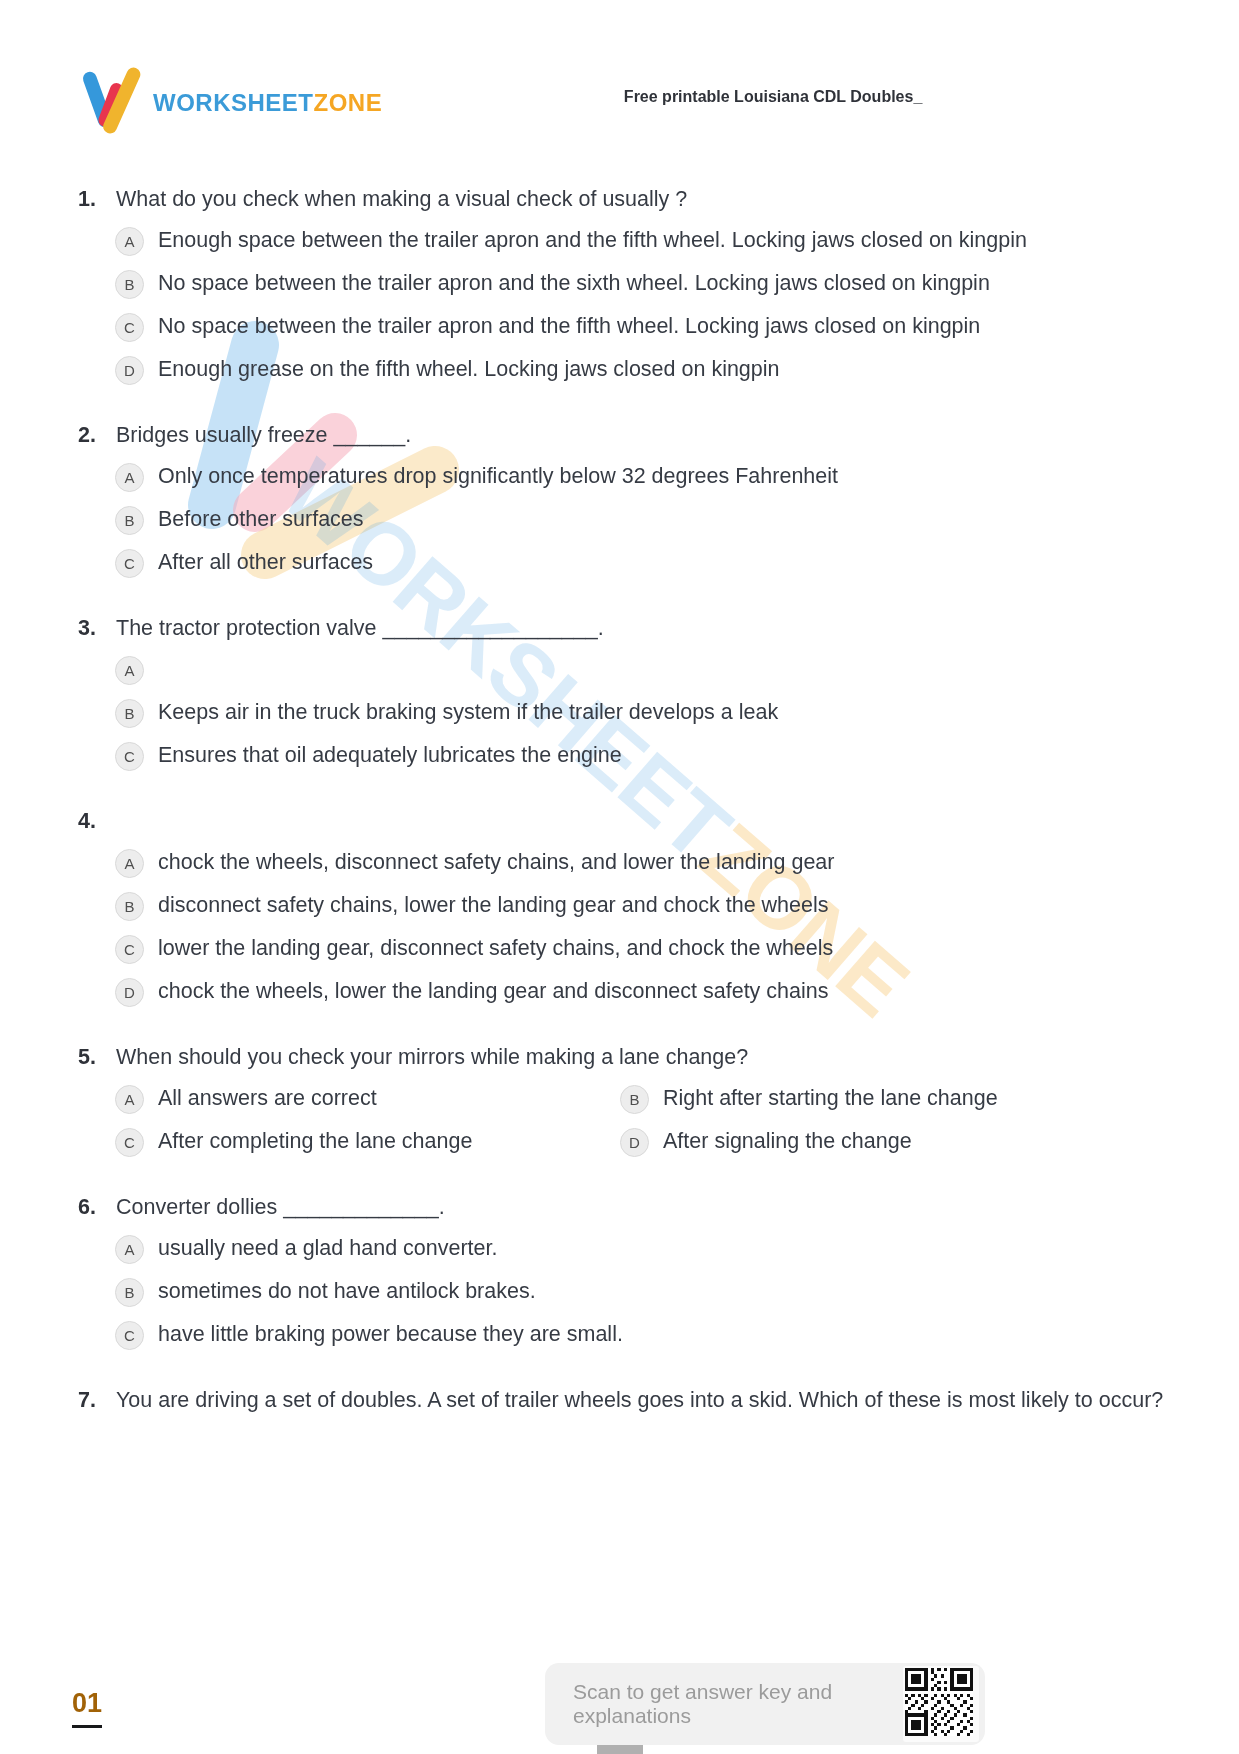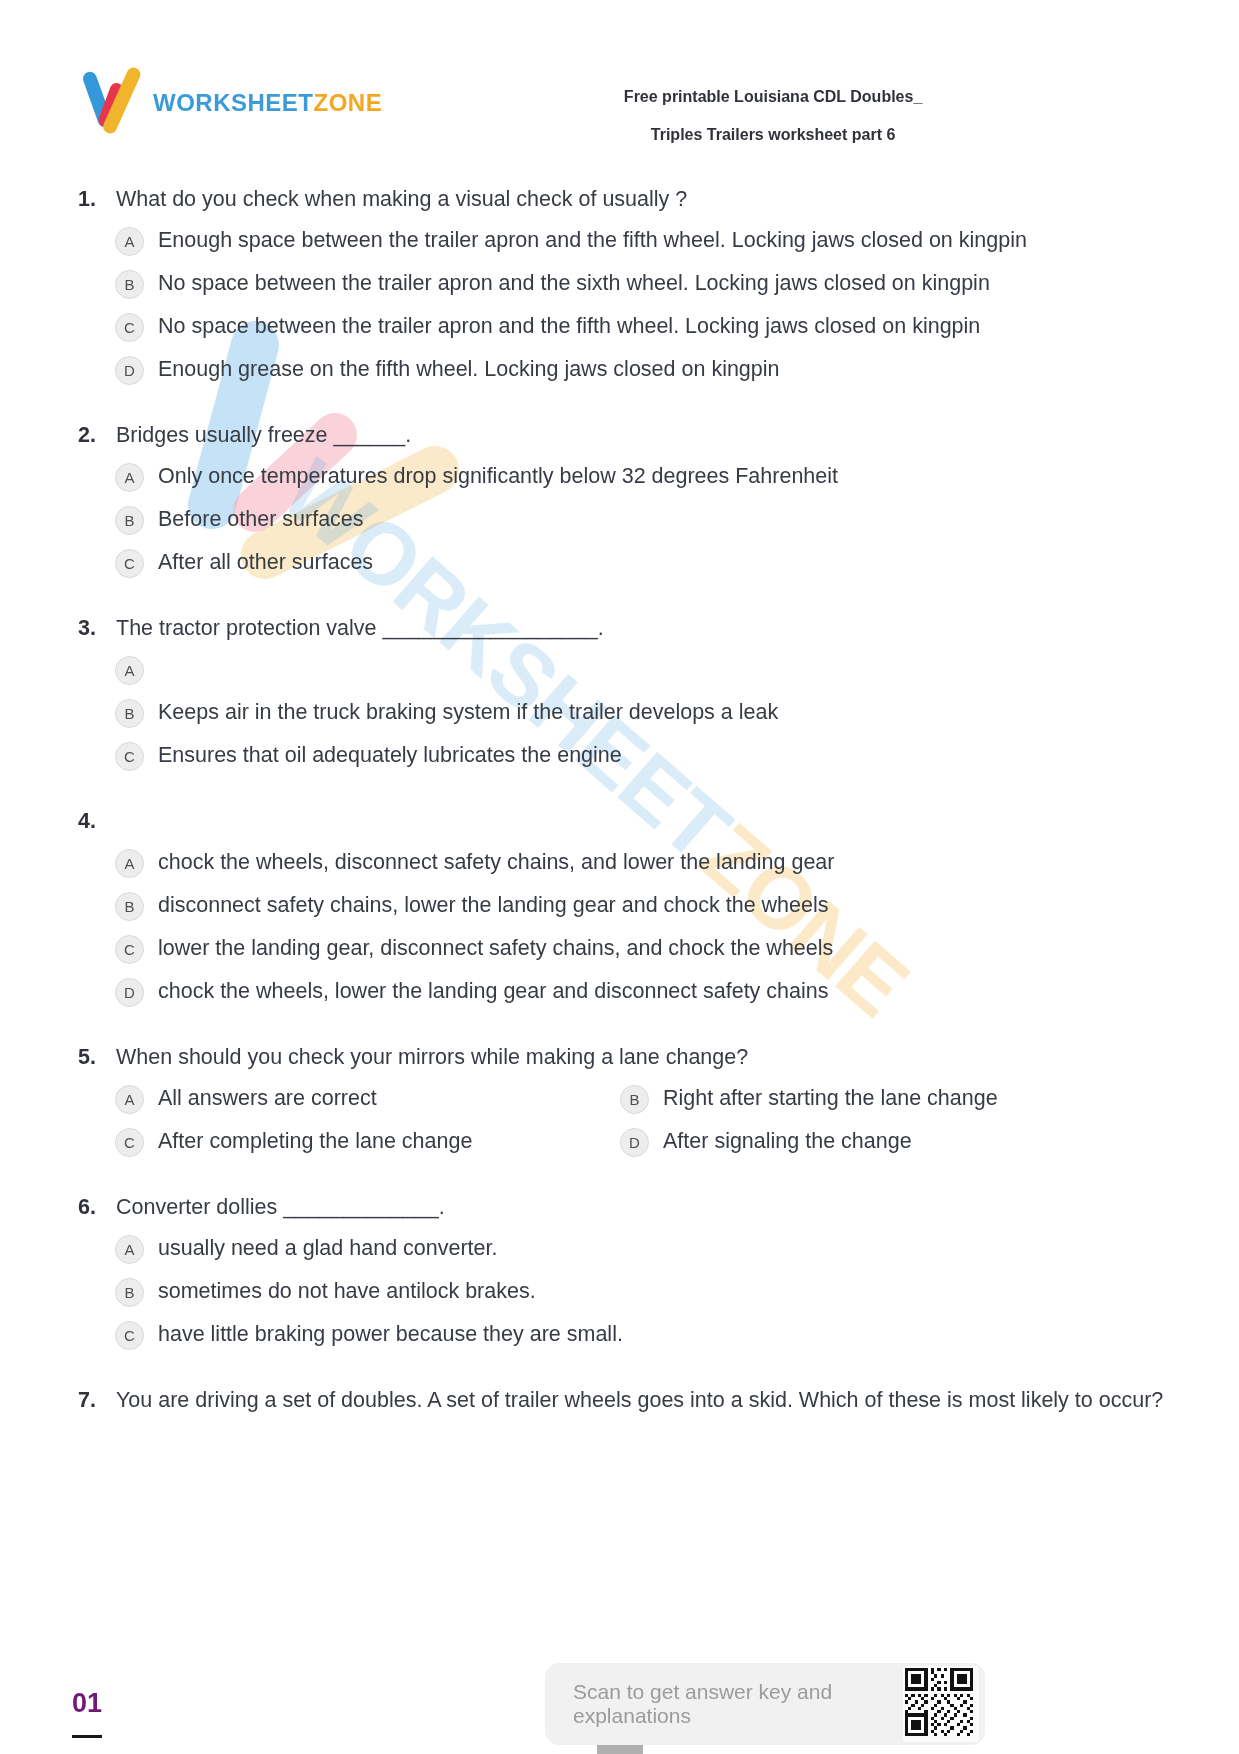--- a/index.html
+++ b/index.html
@@ -34,22 +34,22 @@
   .badge {
     flex:none; width:27px; height:27px; border-radius:50%;
     background:#ededed; border:1px solid #d9d9d9; color:#4f4f4f;
     font-size:15px; display:flex; align-items:center; justify-content:center; margin-top:1px;
   }
   .opt-text { max-width:908px; }
   .opts.cols2 { display:grid; grid-template-columns:505px 1fr; }
   
   .pagenum {
     position:absolute; left:72px; top:1688px; z-index:2;
-    font-size:27px; font-weight:700; color:#701a75;
-    border-bottom:3px solid #17181a; padding-bottom:16px;
+    font-size:27px; font-weight:700; color:#a16207;
+    border-bottom:3px solid #17181a; padding-bottom:6px;
   }
   .scanbar {
     position:absolute; left:545px; top:1663px; width:440px; height:82px; z-index:2;
     background:#f1f1f1; border-radius:14px; display:flex; align-items:center;
     justify-content:space-between; padding:0 6px 0 28px; box-sizing:border-box;
   }
   .scan-text { color:#9b9b9b; font-size:21px; }
   .qr-box { flex:none; width:72px; height:72px; background:#fbfbfb; border-radius:3px; padding:2px; }
   .page-divider { position:absolute; left:597px; top:1745px; width:46px; height:9px; background:#b0b0b0; z-index:2; }
 </style>
@@ -70,21 +70,20 @@
     <div class="logo">
       <svg width="68" height="68" viewBox="0 0 64 64">
         <line x1="14" y1="12" x2="28" y2="51" stroke="#3598db" stroke-width="13" stroke-linecap="round"></line>
         <line x1="39" y1="22" x2="28" y2="51" stroke="#e8354e" stroke-width="12" stroke-linecap="round"></line>
         <line x1="55" y1="8" x2="33" y2="57" stroke="#f0b42d" stroke-width="13" stroke-linecap="round"></line>
       </svg>
       <span class="brand"><span class="b1">WORKSHEET</span><span class="b2">ZONE</span></span>
     </div>
     <div class="title">
       <div>Free printable Louisiana CDL Doubles_</div>
-      <div>Triples Trailers worksheet part 6</div>
     </div>
   </div>
 
   <div class="main" id="questions">
       <section class="q">
         <div class="q-head">
           <span class="q-num">1.</span>
           <span class="q-text">What do you check when making a visual check of usually ?</span>
         </div>
         <div class="opts">

